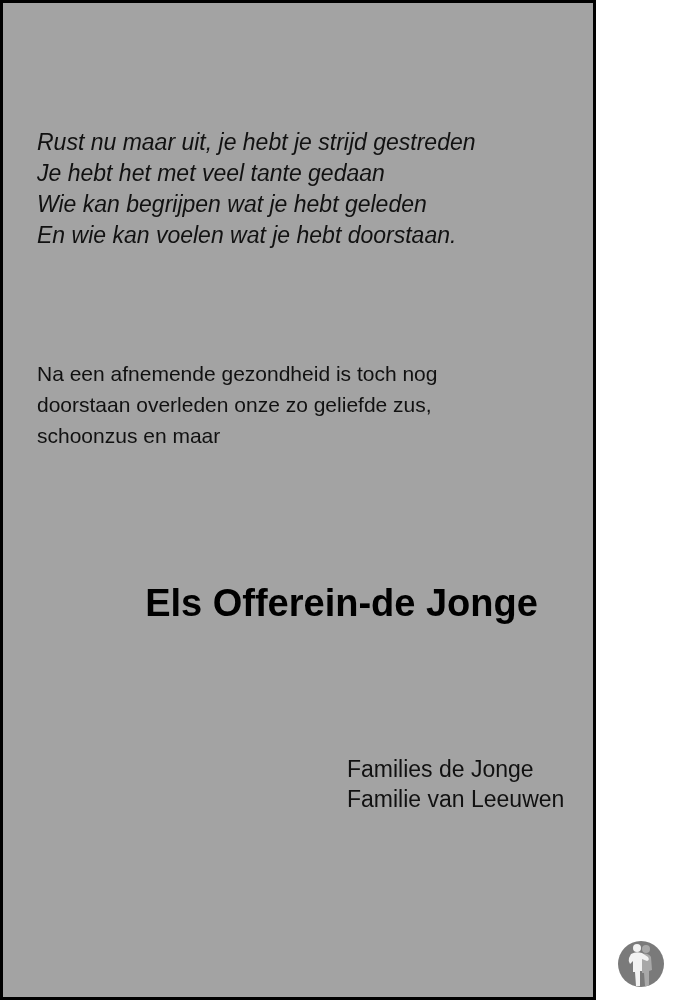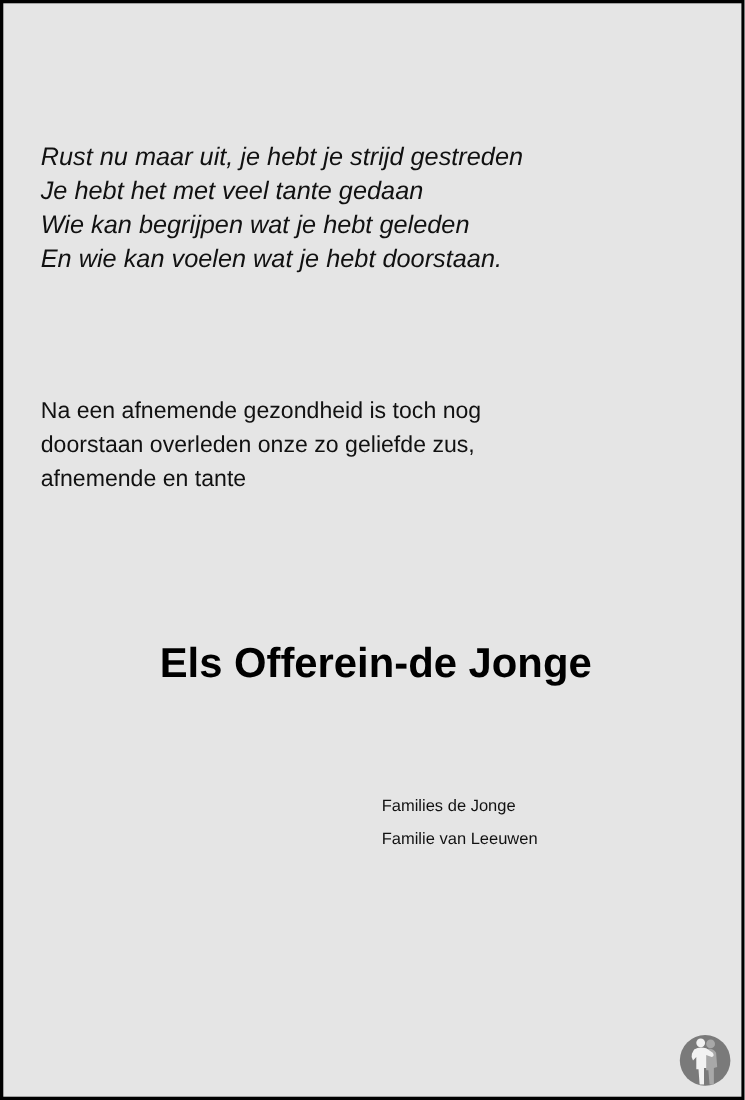--- a/index.html
+++ b/index.html
@@ -1,22 +1,22 @@
 <!DOCTYPE html>
 <html><head>
   <meta charset="utf-8">
   <style>
     html, body { margin: 0; padding: 0; background: #ffffff; }
     body { width: 677px; height: 1000px; position: relative; overflow: hidden; }
     .frame {
       position: absolute; left: 0; top: 0;
-      width: 677px; height: 1000px;
+      width: 596px; height: 1000px;
       box-sizing: border-box;
       border: 3px solid #000000;
-      background: #e5e5e5;
+      background: #a3a3a3;
     }
     .txt {
       position: absolute;
       font-family: "Liberation Sans", sans-serif;
       color: #111111;
       white-space: nowrap;
     }
     .poem {
       left: 34px; top: 124px;
       font-size: 23px; line-height: 31px;
@@ -26,22 +26,22 @@
       left: 34px; top: 355px;
       font-size: 21px; line-height: 31px;
     }
     .name {
       left: 0; width: 677px; top: 577px;
       text-align: center;
       font-size: 38px; font-weight: bold; line-height: 46px;
       color: #000000;
     }
     .families {
-      left: 344px; top: 715px;
-      font-size: 15px; line-height: 30px;
+      left: 344px; top: 751px;
+      font-size: 23px; line-height: 30px;
     }
     .line { display: block; height: 31px; }
     .families .line { height: 30px; }
     .gap { display: block; height: 30px; }
     .logo {
       position: absolute; left: 617px; top: 940px;
       width: 48px; height: 48px;
     }
   </style>
 </head>
@@ -52,21 +52,21 @@
   <div class="txt poem">
     <span class="line">Rust nu maar uit, je hebt je strijd gestreden</span>
     <span class="line">Je hebt het met veel tante gedaan</span>
     <span class="line">Wie kan begrijpen wat je hebt geleden</span>
     <span class="line">En wie kan voelen wat je hebt doorstaan.</span>
   </div>
 
   <div class="txt intro">
     <span class="line">Na een afnemende gezondheid is toch nog</span>
     <span class="line">doorstaan overleden onze zo geliefde zus,</span>
-    <span class="line">afnemende en tante</span>
+    <span class="line">schoonzus en maar</span>
   </div>
 
   <div class="txt name">Els Offerein-de Jonge</div>
 
   <div class="txt families">
     <span class="line">Families de Jonge</span>
     <span class="line">Familie van Leeuwen</span>
     <span class="gap"></span>
   </div>
 

